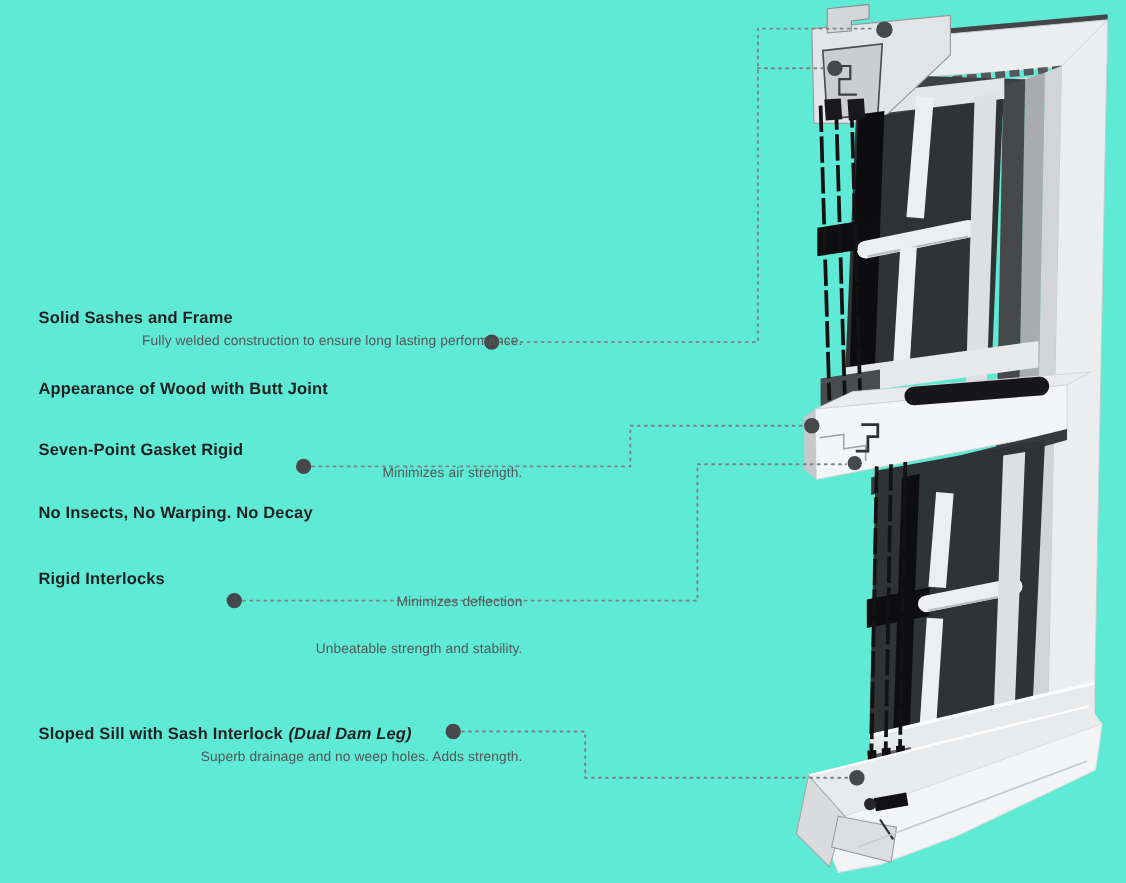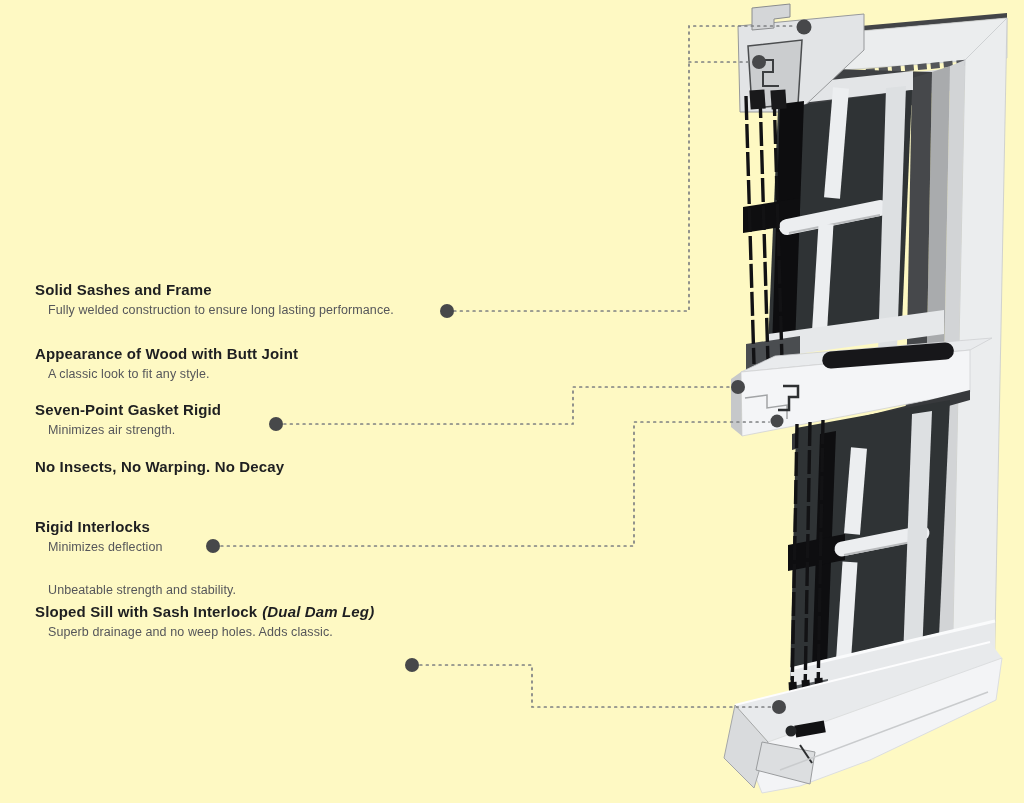--- a/index.html
+++ b/index.html
@@ -1,29 +1,29 @@
 <!DOCTYPE html>
 <html><head>
 <meta charset="utf-8">
 <style>
   html,body { margin:0; padding:0; background:#ffffff; }
   .stage {
     position:relative; width:1024px; height:803px; overflow:hidden;
-    background:#fef9c3;
+    background:#5eead4;
     font-family:"Liberation Sans","DejaVu Sans",sans-serif;
   }
   .art { position:absolute; left:0; top:0; }
   .feature { position:absolute; left:35px; width:440px; }
   .feature h3 {
     margin:0; font-size:15px; font-weight:bold; color:#1e1f21;
     letter-spacing:.15px; line-height:19px;
   }
   .feature p {
     margin:3px 0 0 13px; font-size:12.5px; color:#55565a;
-    letter-spacing:.1px; line-height:16px;
+    letter-spacing:.1px; line-height:16px;text-align:right;
   }
   .feature .em { font-style:italic; margin-left:5px; }
 </style>
 </head>
 <body>
 
 <div class="stage">
 
   <svg class="art" width="1024" height="803" viewBox="0 0 1024 803">
 
@@ -141,39 +141,38 @@
     </g>
   </svg>
 
   <div class="feature" style="top:280px">
     <h3>Solid Sashes and Frame</h3>
     <p>Fully welded construction to ensure long lasting performance.</p>
   </div>
 
   <div class="feature" style="top:344px">
     <h3>Appearance of Wood with Butt Joint</h3>
-    <p>A classic look to fit any style.</p>
   </div>
 
   <div class="feature" style="top:400px">
     <h3>Seven-Point Gasket Rigid</h3>
     <p>Minimizes air strength.</p>
   </div>
 
   <div class="feature" style="top:457px">
     <h3>No Insects, No Warping. No Decay</h3>
   </div>
 
   <div class="feature" style="top:517px">
     <h3>Rigid Interlocks</h3>
     <p>Minimizes deflection</p>
   </div>
 
   <div class="feature" style="top:579px">
     <p>Unbeatable strength and stability.</p>
   </div>
 
-  <div class="feature" style="top:602px">
+  <div class="feature" style="top:658px">
     <h3><span>Sloped Sill with Sash Interlock</span><span class="em">(Dual Dam Leg)</span></h3>
-    <p>Superb drainage and no weep holes. Adds classic.</p>
+    <p>Superb drainage and no weep holes. Adds strength.</p>
   </div>
 
 </div>
 
 </body></html>

